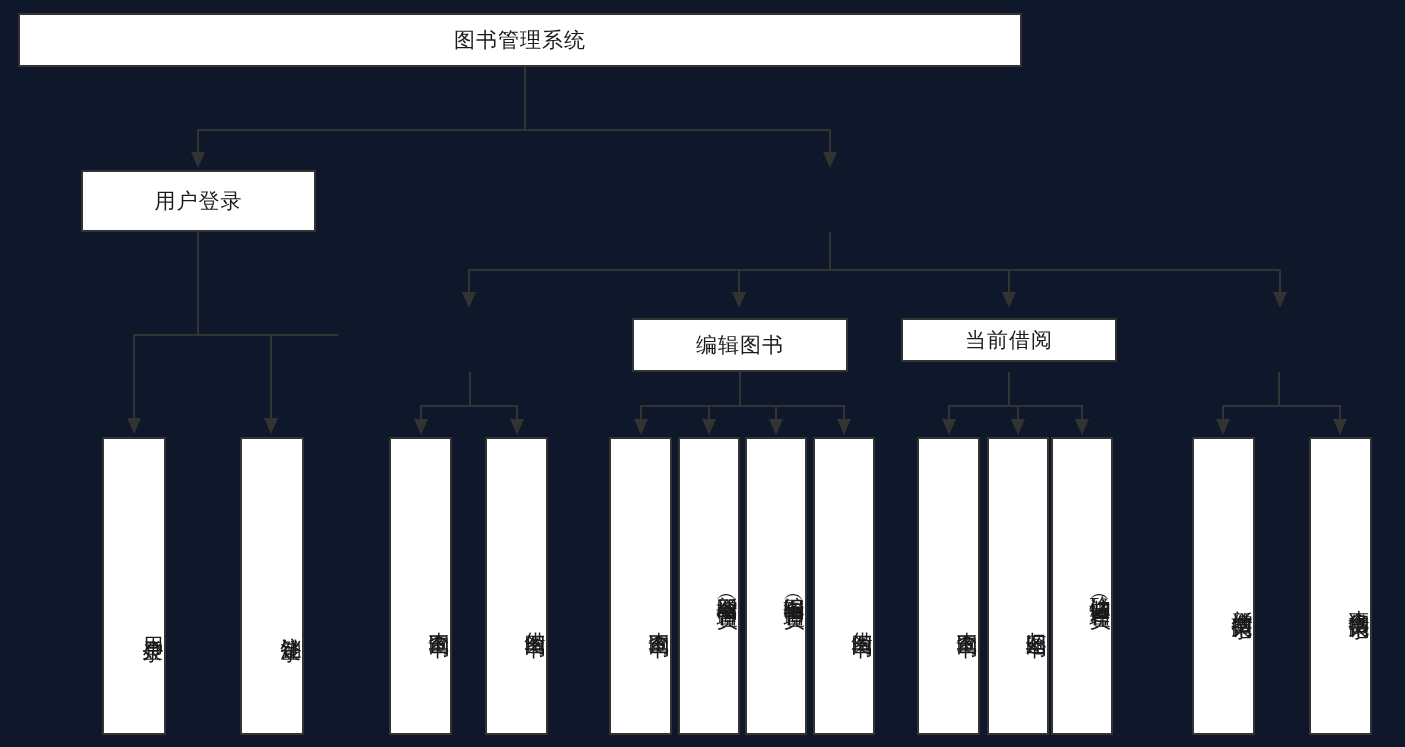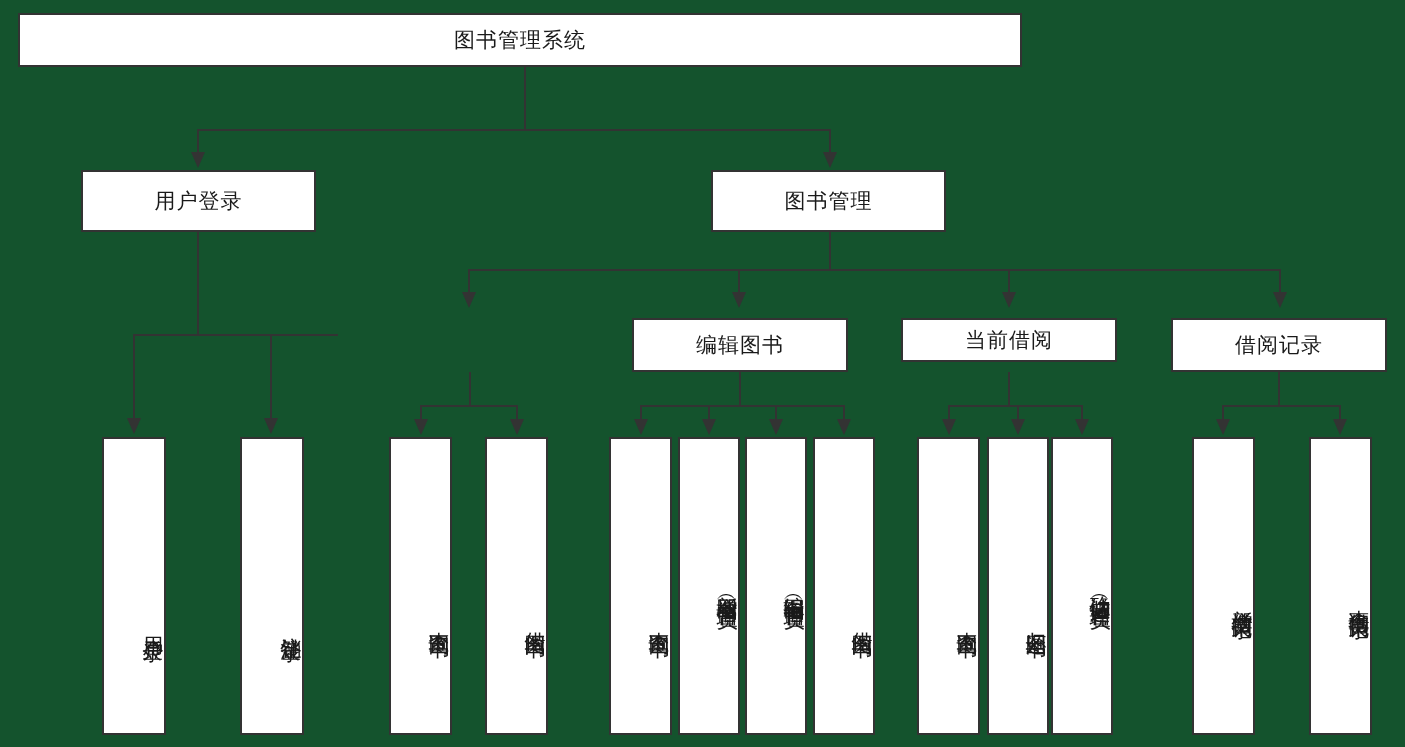--- a/index.html
+++ b/index.html
@@ -7,21 +7,21 @@
     padding: 0;
     background: #ffffff;
   }
   body {
     font-family: "Liberation Sans", "DejaVu Sans", sans-serif;
   }
   #canvas {
     position: relative;
     width: 1405px;
     height: 747px;
-    background: #14532d;
+    background: #0f172a;
     overflow: hidden;
   }
   .node {
     position: absolute;
     box-sizing: border-box;
     background: #ffffff;
     border: 2px solid #333333;
     display: flex;
     align-items: center;
     justify-content: center;
@@ -85,23 +85,20 @@
 
   <div class="conn h" style="left:197px; top:129px; width:634px; height:2px;"></div>
 
   <div class="conn v" style="left:197px; top:129px; width:2px; height:25px;"></div>
   <div class="arrow" style="left:191px; top:152px;"></div>
   <div class="conn v" style="left:829px; top:129px; width:2px; height:25px;"></div>
   <div class="arrow" style="left:823px; top:152px;"></div>
 
   <div class="node horiz" style="left:81px; top:170px; width:235px; height:62px;">
     <span class="node-label">用户登录</span>
-  </div>
-  <div class="node horiz" style="left:711px; top:170px; width:235px; height:62px;">
-    <span class="node-label">图书管理</span>
   </div>
 
   <div class="conn v" style="left:197px; top:232px; width:2px; height:104px;"></div>
   <div class="conn h" style="left:133px; top:334px; width:205px; height:2px;"></div>
   <div class="conn v" style="left:133px; top:334px; width:2px; height:86px;"></div>
   <div class="arrow" style="left:127px; top:418px;"></div>
   <div class="conn v" style="left:270px; top:334px; width:2px; height:86px;"></div>
   <div class="arrow" style="left:264px; top:418px;"></div>
 
   <div class="conn v" style="left:829px; top:232px; width:2px; height:39px;"></div>
@@ -114,23 +111,20 @@
   <div class="arrow" style="left:1002px; top:292px;"></div>
   <div class="conn v" style="left:1279px; top:269px; width:2px; height:25px;"></div>
   <div class="arrow" style="left:1273px; top:292px;"></div>
 
   <div class="node horiz" style="left:632px; top:318px; width:216px; height:54px;">
     <span class="node-label">编辑图书</span>
   </div>
   <div class="node horiz" style="left:901px; top:318px; width:216px; height:44px;">
     <span class="node-label">当前借阅</span>
   </div>
-  <div class="node horiz" style="left:1171px; top:318px; width:216px; height:54px;">
-    <span class="node-label">借阅记录</span>
-  </div>
 
   <div class="conn v" style="left:469px; top:372px; width:2px; height:35px;"></div>
   <div class="conn h" style="left:420px; top:405px; width:98px; height:2px;"></div>
   <div class="conn v" style="left:420px; top:405px; width:2px; height:16px;"></div>
   <div class="arrow" style="left:414px; top:419px;"></div>
   <div class="conn v" style="left:516px; top:405px; width:2px; height:16px;"></div>
   <div class="arrow" style="left:510px; top:419px;"></div>
 
   <div class="conn v" style="left:739px; top:372px; width:2px; height:35px;"></div>
   <div class="conn h" style="left:640px; top:405px; width:205px; height:2px;"></div>

